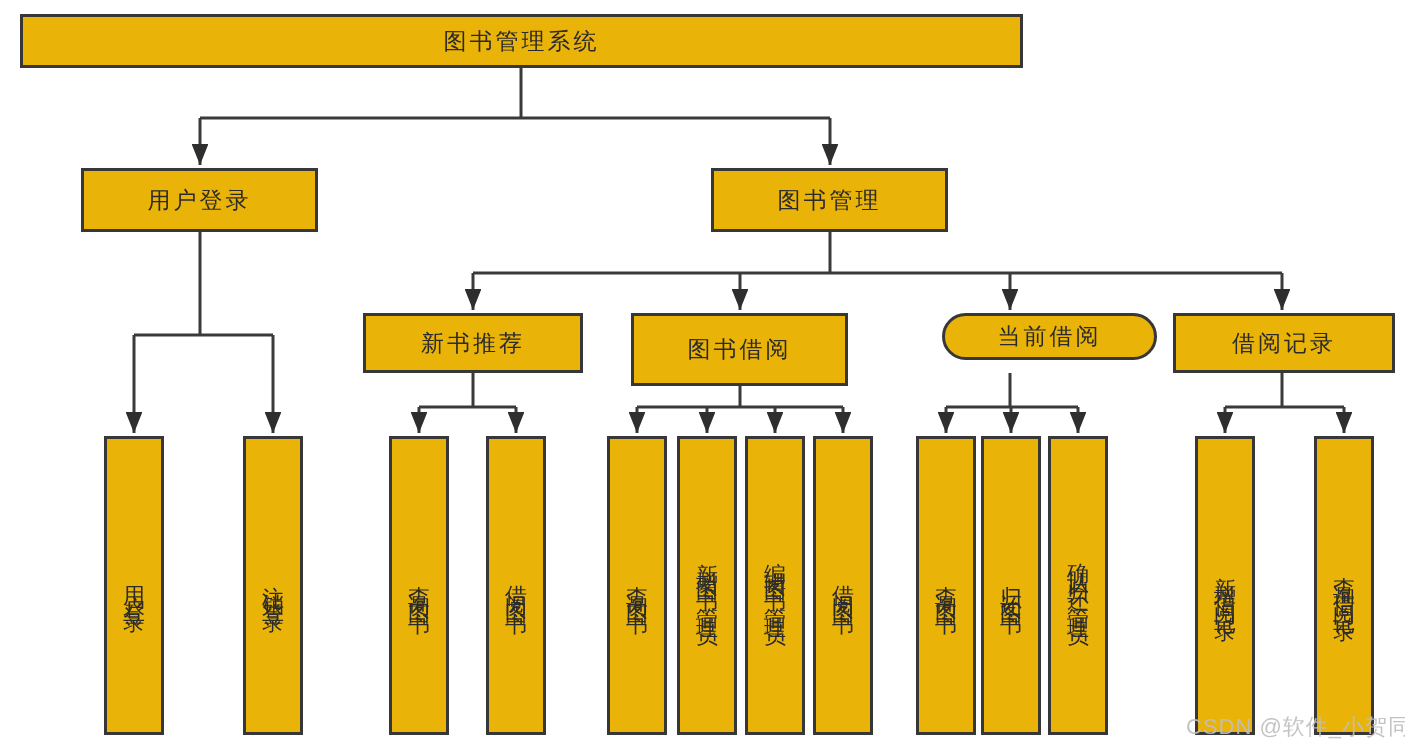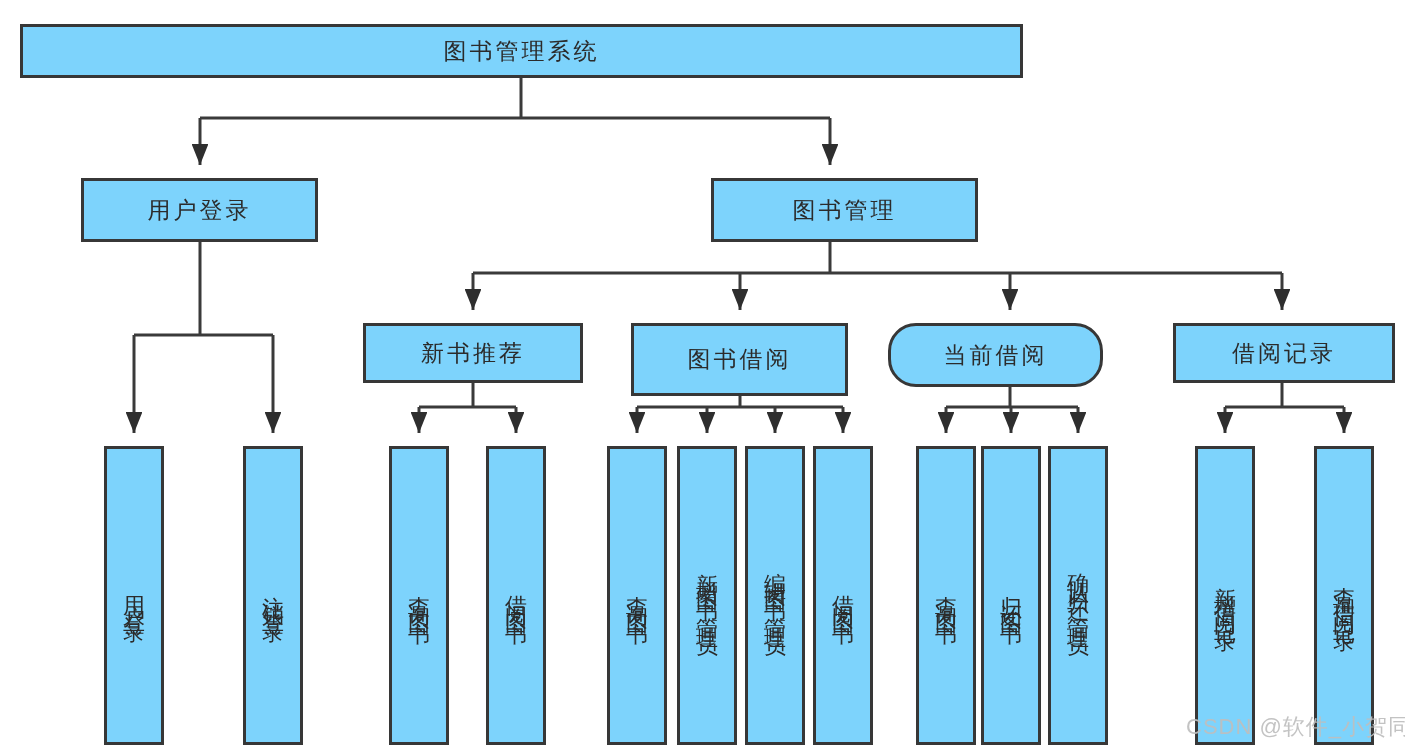--- a/index.html
+++ b/index.html
@@ -2,36 +2,36 @@
 <html><head>
 <meta charset="utf-8">
 <style>
   html,body{margin:0;padding:0;background:#ffffff;}
   .canvas{
     position:relative;width:1405px;height:747px;background:#ffffff;overflow:hidden;
     font-family:"Liberation Sans","DejaVu Sans",sans-serif;color:#2b2b2b;
   }
   .connectors{position:absolute;left:0;top:0;width:1405px;height:747px;}
   .node{
-    position:absolute;box-sizing:border-box;background:#7dd3fc;
+    position:absolute;box-sizing:border-box;background:#eab308;
     border:3px solid #373737;display:flex;align-items:center;justify-content:center;
-    z-index:2;text-align:left;margin-top:10px;
+    z-index:2;text-align:left;
   }
   .h-node{font-size:23px;letter-spacing:3px;}
   .v-node{
     writing-mode:vertical-rl;text-orientation:mixed;
     font-size:22px;letter-spacing:9px;line-height:1;
   }
   
   #n-root{left:20px;top:14px;width:1003px;height:54px;}
   #n-user-login{left:81px;top:168px;width:237px;height:64px;}
-  #n-book-mgmt{left:711px;top:168px;width:267px;height:64px;}
+  #n-book-mgmt{left:711px;top:168px;width:237px;height:64px;}
   #n-new-rec{left:363px;top:313px;width:220px;height:60px;}
   #n-borrow{left:631px;top:313px;width:217px;height:73px;}
-  #n-current{left:888px;top:313px;width:215px;height:64px;border-radius:28px;}
+  #n-current{left:942px;top:313px;width:215px;height:47px;border-radius:28px;}
   #n-records{left:1173px;top:313px;width:222px;height:60px;}
   .leaf{top:436px;width:60px;height:299px;}
   #lf-1a{left:104px;} #lf-1b{left:243px;}
   #lf-2a{left:389px;} #lf-2b{left:486px;}
   #lf-3a{left:607px;} #lf-3b{left:677px;} #lf-3c{left:745px;} #lf-3d{left:813px;}
   #lf-4a{left:916px;} #lf-4b{left:981px;} #lf-4c{left:1048px;}
   #lf-5a{left:1195px;} #lf-5b{left:1314px;}
   .watermark{
     position:absolute;left:1186px;top:712px;z-index:5;
     font-size:22px;color:rgba(190,190,190,0.92);letter-spacing:1px;white-space:nowrap;

